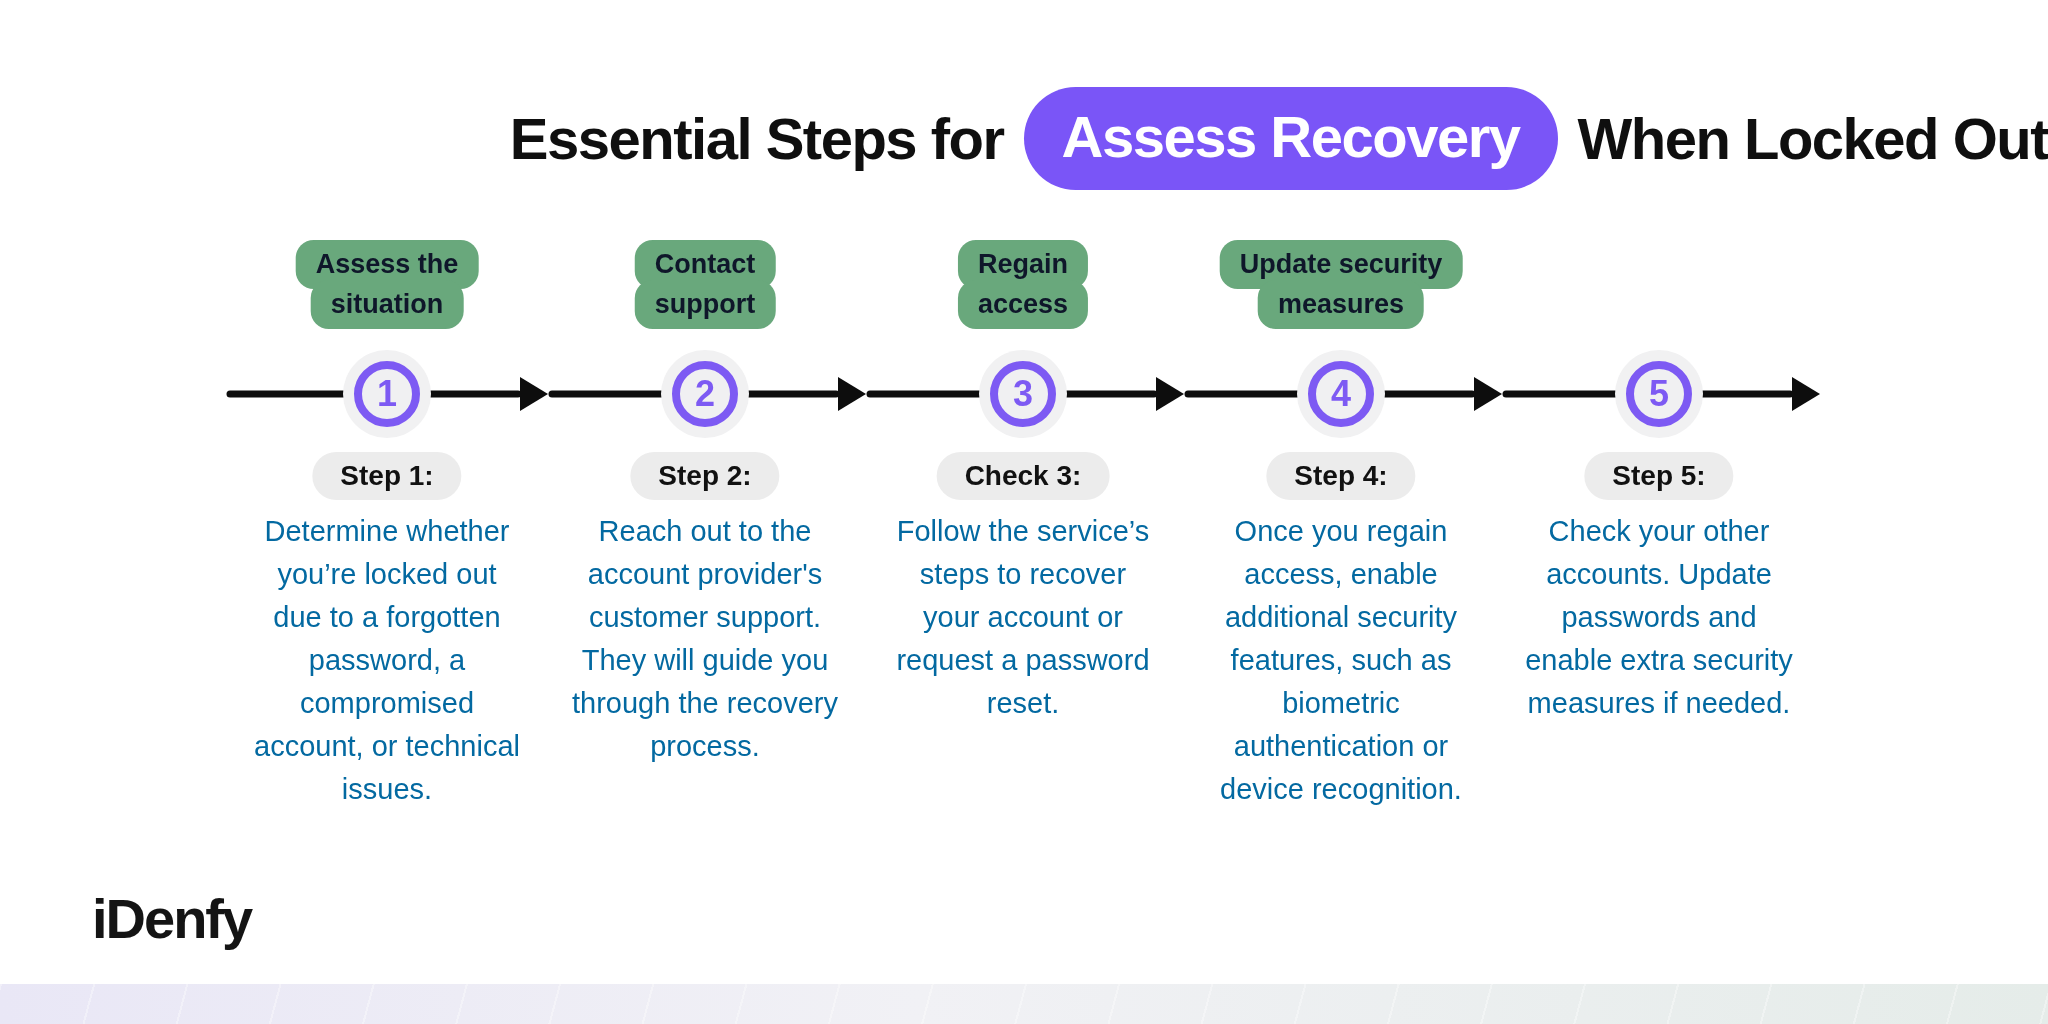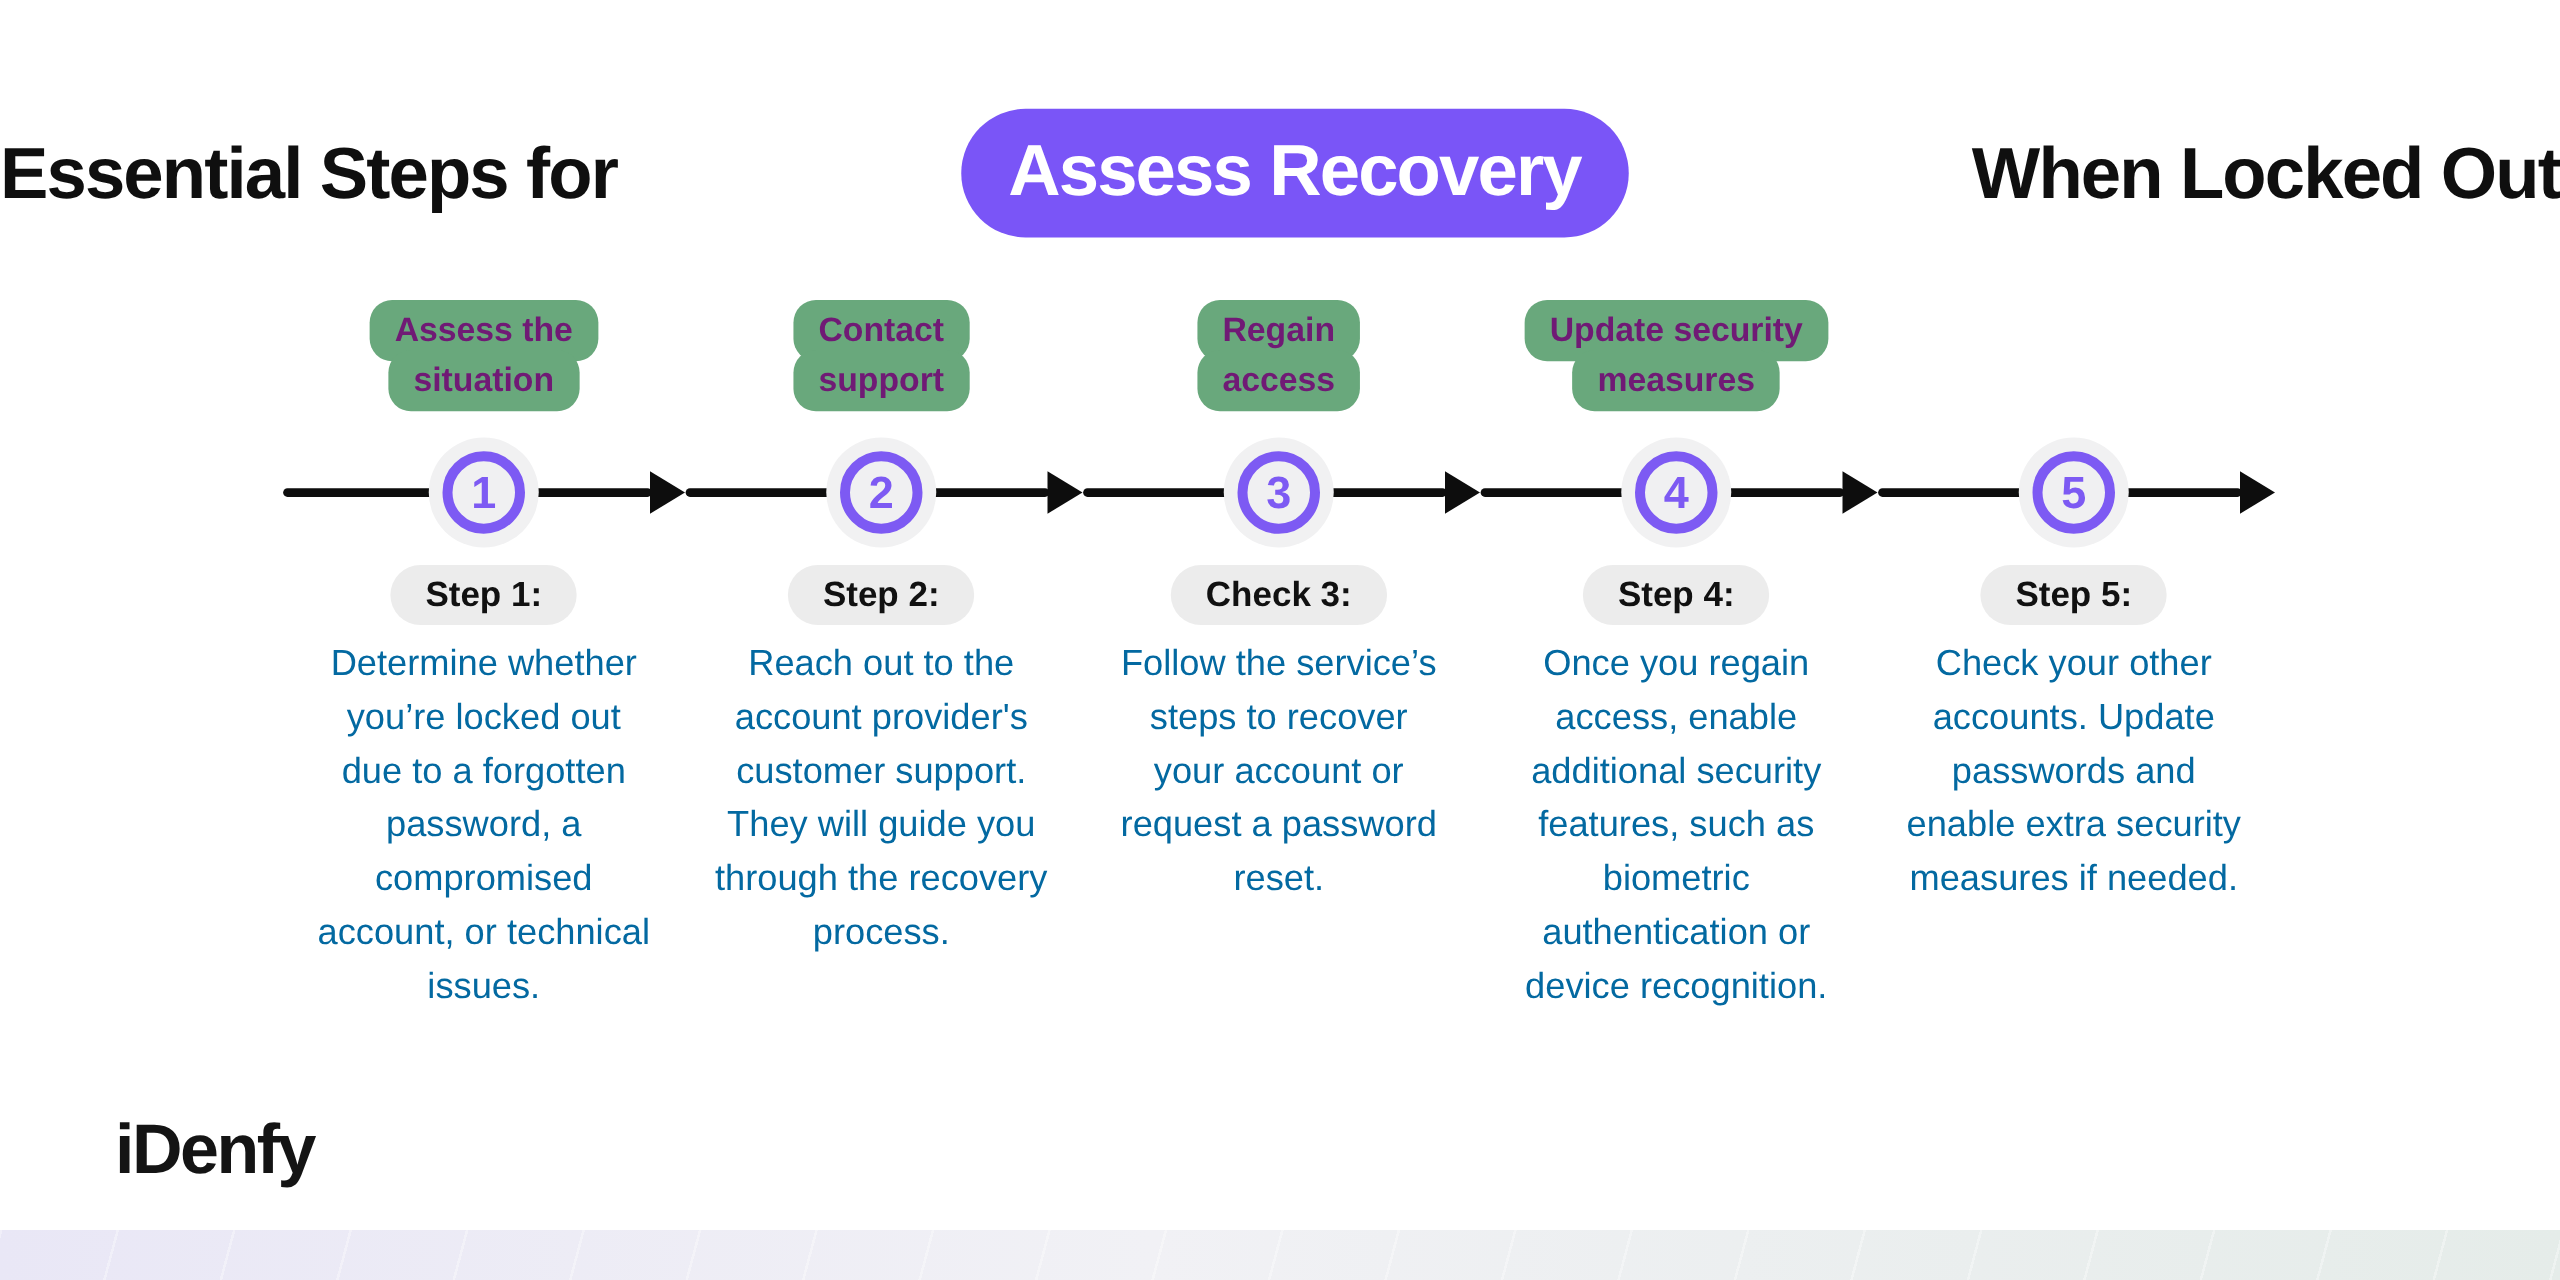--- a/index.html
+++ b/index.html
@@ -18,22 +18,22 @@
 
   
   .title-row {
     position: absolute;
     top: 82px;
     left: 0;
     width: 100%;
     height: 112px;
     display: flex;
     align-items: center;
-    justify-content: space-between;
-    gap: 3px;
+    justify-content: flex-end;
+    gap: 20px;
     font-size: 58px;
     font-weight: 800;
     letter-spacing: -1.5px;
     color: #0f0f0f;
     white-space: nowrap;
   }
   .title-highlight {
     background: #7a55f7;
     color: #ffffff;
     padding: 16px 38px 20px 38px;
@@ -65,21 +65,21 @@
     position: absolute;
     top: 0;
     left: 50%;
     transform: translateX(-50%);
     display: flex;
     flex-direction: column;
     align-items: center;
   }
   .badge-line {
     background: #69a87c;
-    color: #701a75;
+    color: #0f172a;
     font-size: 27px;
     font-weight: 700;
     padding: 9px 20px;
     border-radius: 18px;
     white-space: nowrap;
     text-align: center;
   }
   .badge-line + .badge-line { margin-top: -9px; }
 
   .circle-halo {

